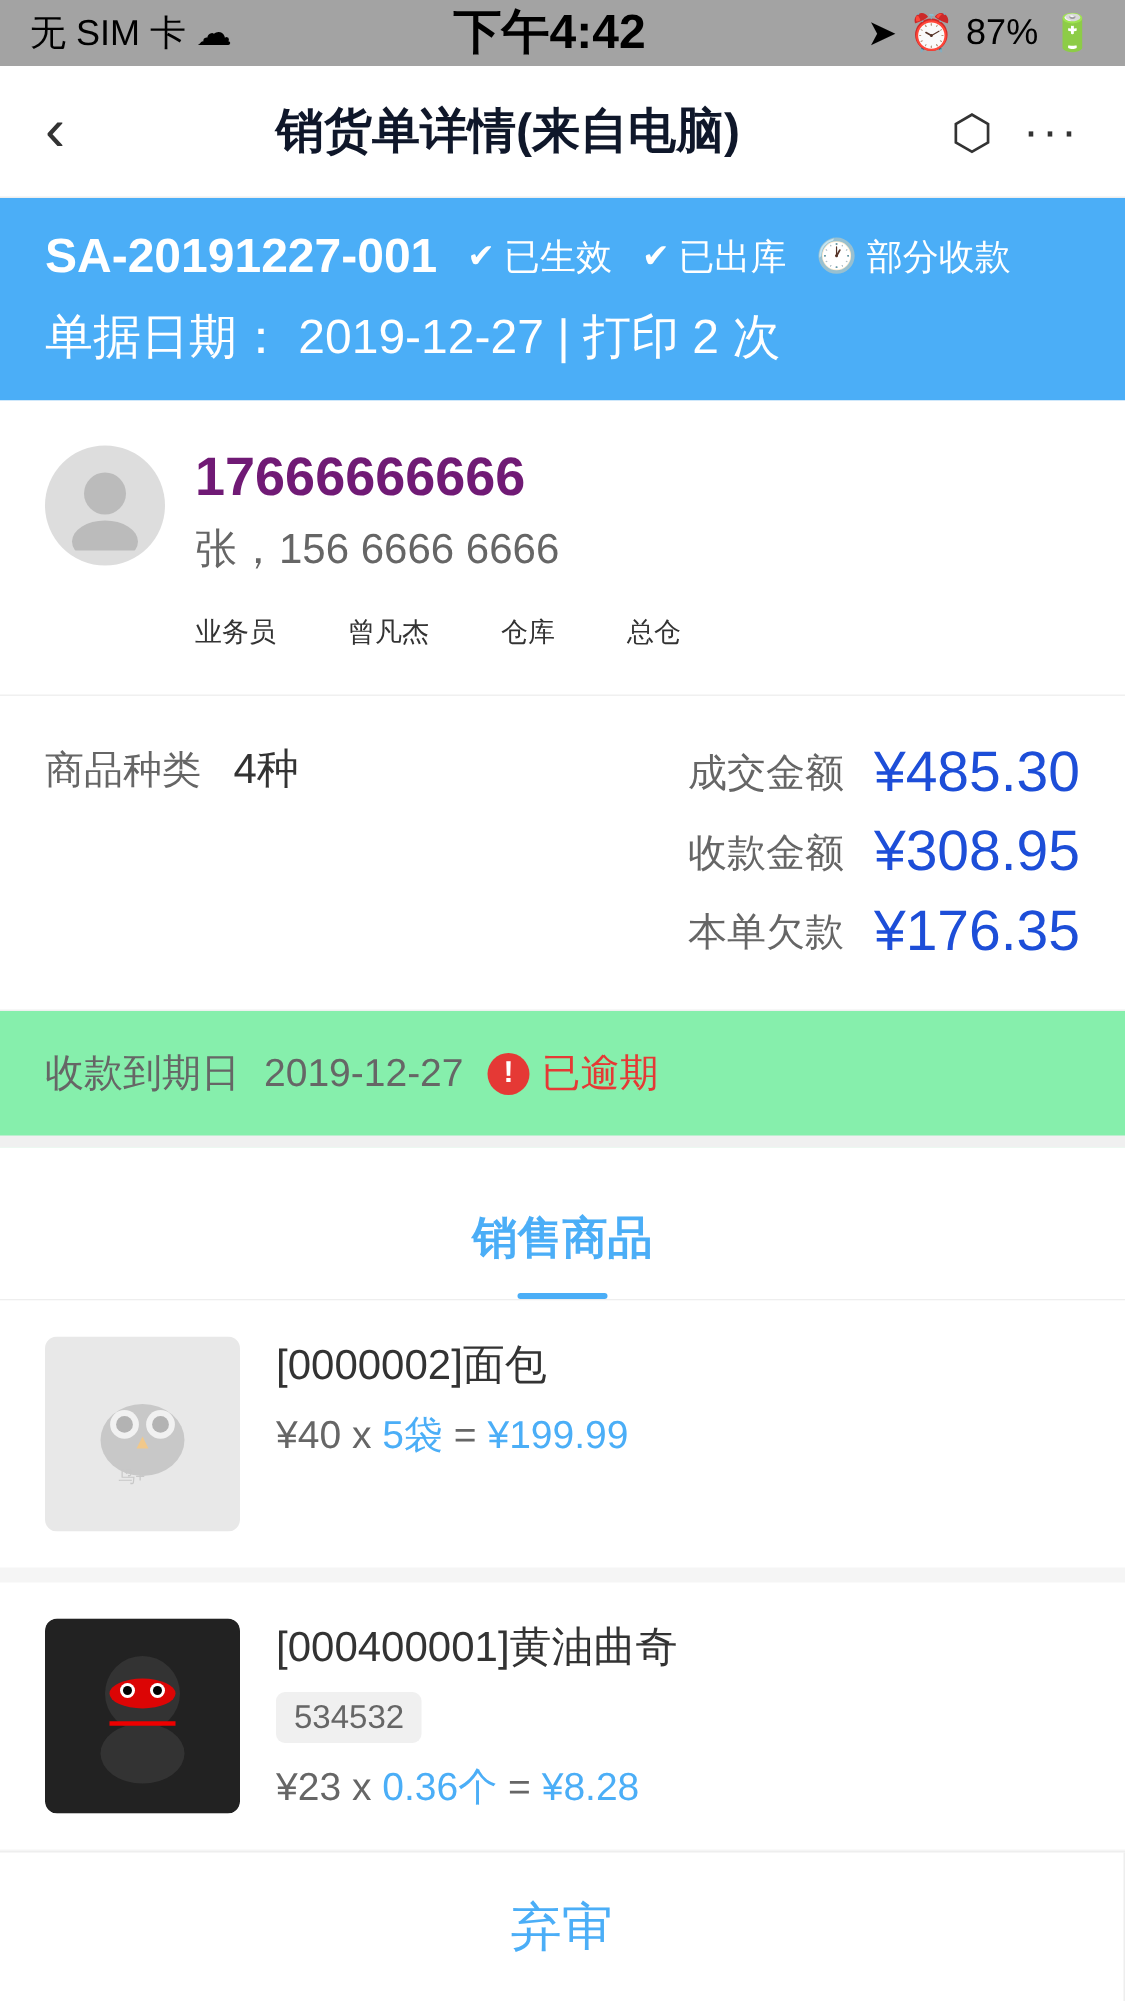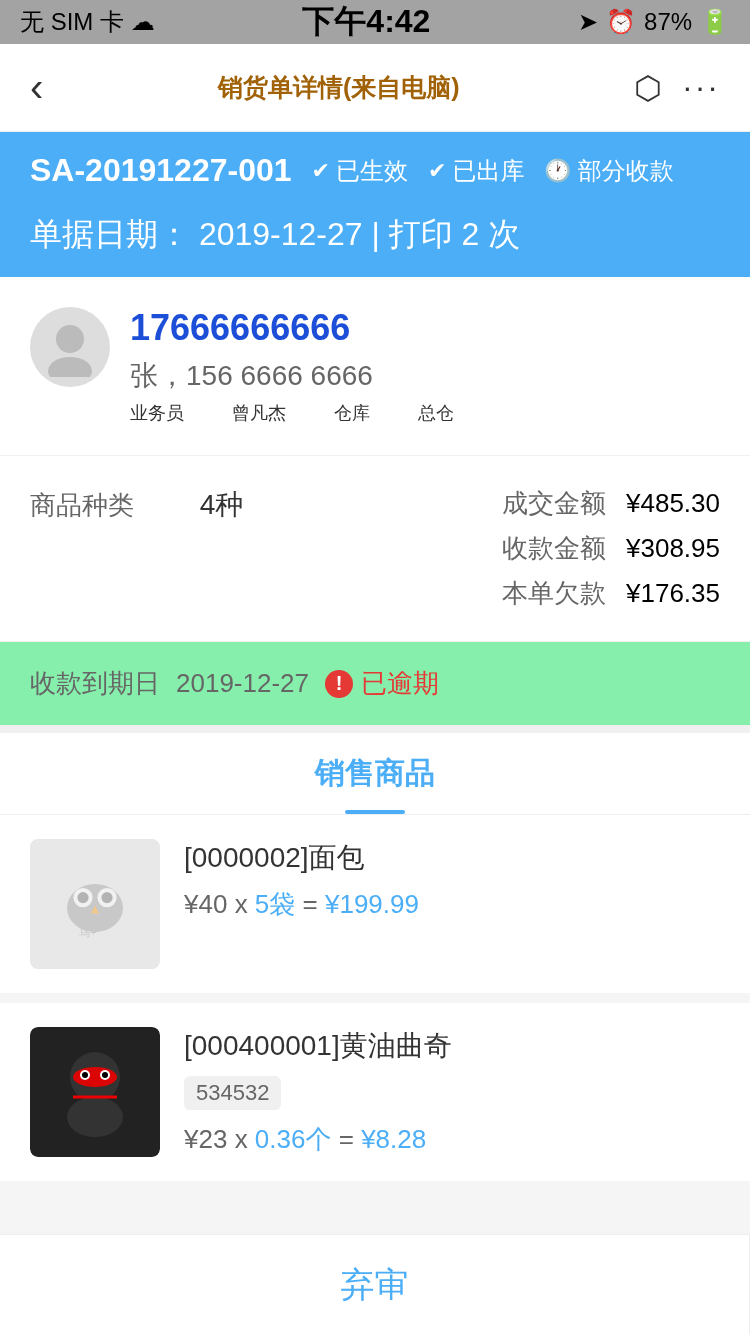--- a/index.html
+++ b/index.html
@@ -32,40 +32,40 @@
     .nav-bar {
       height: 88px;
       background: #fff;
       display: flex;
       align-items: center;
       justify-content: space-between;
       padding: 0 30px;
       border-bottom: 1px solid #eee;
     }
     .nav-bar-title {
-      font-size: 25px;
+      font-size: 32px;
       font-weight: 600;
-      color: #a16207;
+      color: #0f172a;
     }
     .nav-bar-left, .nav-bar-right {
       display: flex;
       align-items: center;
       gap: 20px;
     }
 
     
     .header-banner {
       background: #4BAEF7;
       padding: 20px 30px;
     }
     .header-banner-top {
       display: flex;
       align-items: center;
       gap: 20px;
-      margin-bottom: 24px;
+      margin-bottom: 14px;
     }
     .order-id {
       font-size: 32px;
       font-weight: bold;
       color: #fff;
     }
     .badge {
       display: inline-flex;
       align-items: center;
       gap: 6px;
@@ -93,53 +93,53 @@
       border-radius: 50%;
       background: #ddd;
       display: flex;
       align-items: center;
       justify-content: center;
       flex-shrink: 0;
       overflow: hidden;
     }
     .avatar svg { width: 60px; height: 60px; }
     .customer-info { flex: 1; }
-    .customer-name { font-size: 36px; font-weight: 600; color: #1d4ed8; margin-bottom: 8px; }
-    .customer-phone { font-size: 28px; color: #666; margin-bottom: 6px; }
+    .customer-name { font-size: 36px; font-weight: 600; color: #701a75; margin-bottom: 8px; }
+    .customer-phone { font-size: 28px; color: #666; margin-bottom: 24px; }
     .customer-meta {
       display: flex;
       gap: 48px;
       font-size: 18px;
       color: #666;
     }
     .customer-meta span { color: #333; }
 
     
     .summary-section {
       background: #fff;
       padding: 30px;
       border-bottom: 1px solid #f0f0f0;
       display: flex;
       justify-content: space-between;
       align-items: flex-start;
     }
     .summary-left { font-size: 26px; color: #666; }
-    .summary-left .count { color: #333; font-size: 28px; margin-left: 44px; }
+    .summary-left .count { color: #333; font-size: 28px; }
     .summary-right { text-align: right; }
     .summary-row {
       display: flex;
       justify-content: flex-end;
       align-items: center;
       gap: 20px;
       margin-bottom: 10px;
       font-size: 26px;
       color: #666;
     }
     .summary-row:last-child { margin-bottom: 0; }
-    .summary-amount { color: #000000; font-size: 26px; font-weight: 500; text-align: center; }
+    .summary-amount { color: #1d4ed8; font-size: 38px; font-weight: 500; text-align: center; }
 
     
     .due-date-section {
       background: #86efac;
       padding: 24px 30px;
       display: flex;
       align-items: center;
       gap: 16px;
       font-size: 26px;
       color: #666;
@@ -167,21 +167,21 @@
 
     
     .tabs {
       background: #fff;
       display: flex;
       border-bottom: 1px solid #eee;
     }
     .tab {
       flex: 1;
       text-align: center;
-      padding: 20px 0 20px;
+      padding: 40px 0 20px;
       font-size: 30px;
       color: #999;
       position: relative;
       cursor: pointer;
     }
     .tab.active {
       color: #4BAEF7;
       font-weight: 600;
     }
     .tab.active::after {

